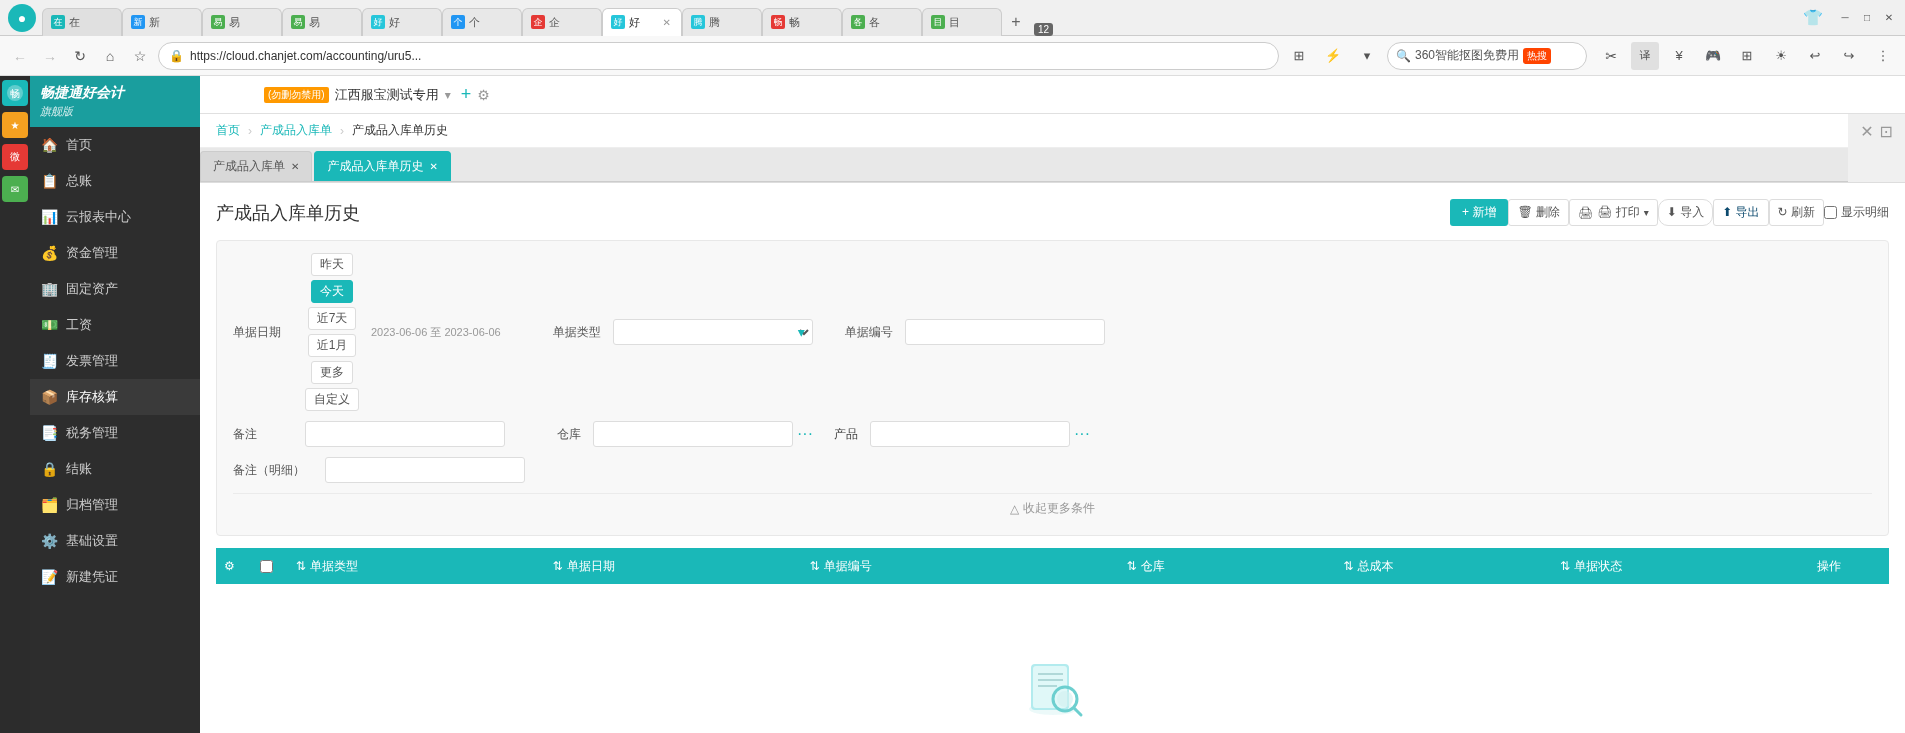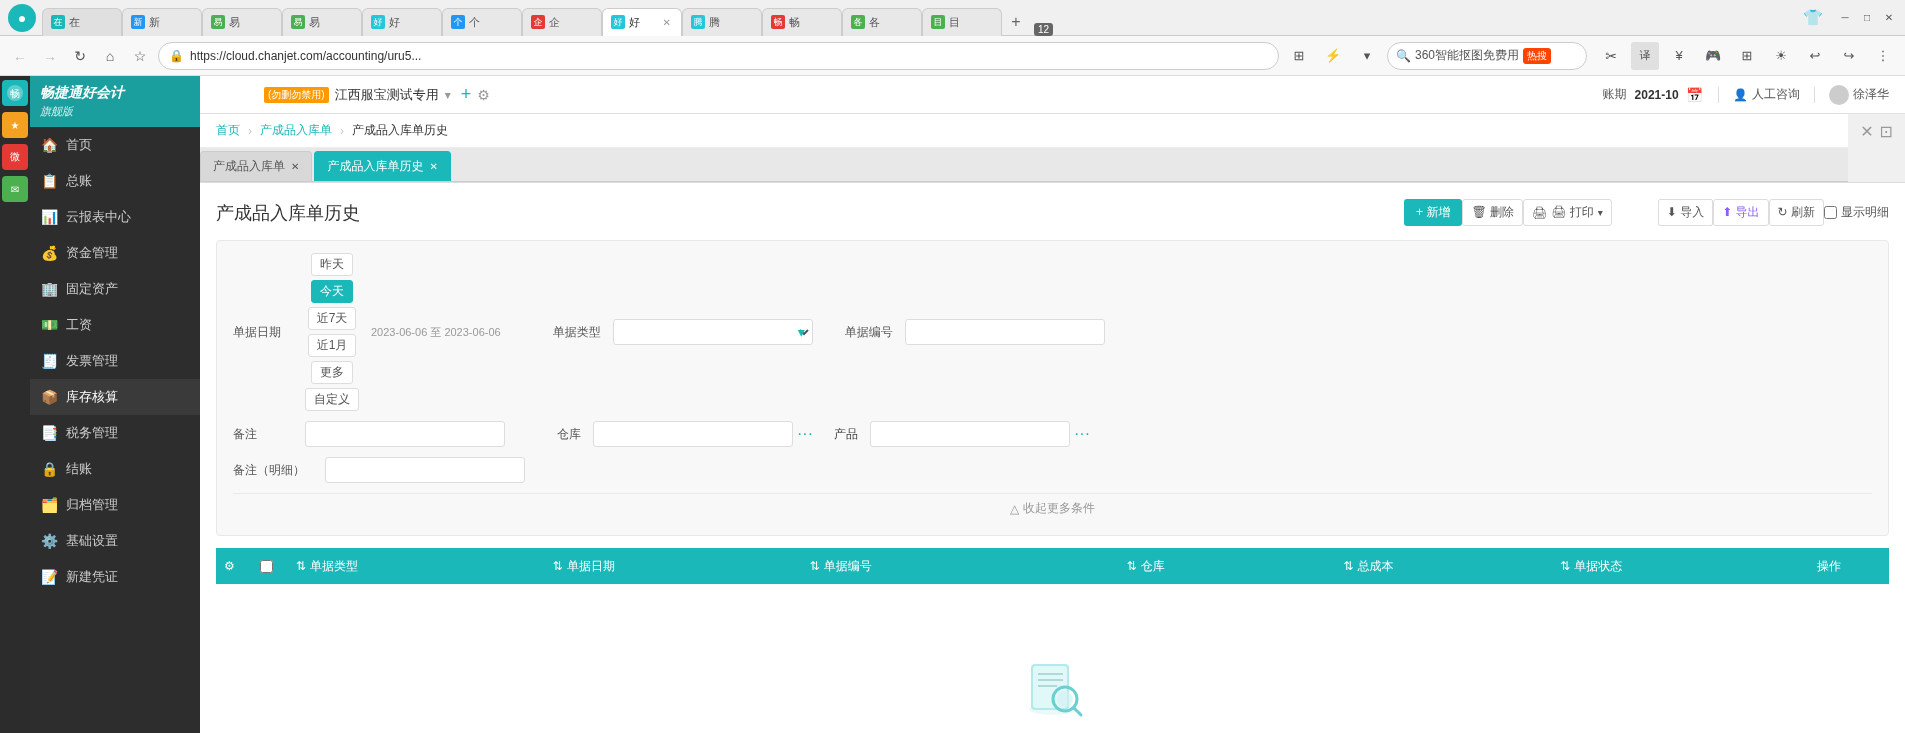--- a/index.html
+++ b/index.html
@@ -695,35 +695,20 @@
   <div class="main-content">
 
     <div class="account-bar">
       <div class="account-bar-left">
         <span class="forbidden-tag">(勿删勿禁用)</span>
         <span style="font-size:13px;color:#333;">江西服宝测试专用</span>
         <span style="color:#999;font-size:12px;cursor:pointer;">▾</span>
         <span style="color:#1ab8b8;font-size:18px;cursor:pointer;margin-left:4px;">+</span>
         <span style="color:#999;font-size:14px;cursor:pointer;">⚙</span>
       </div>
-      <div style="margin-left:auto;display:flex;align-items:center;gap:8px;">
-        <span style="font-size:12px;color:#555;">账期</span>
-        <span style="font-size:12px;color:#333;font-weight:bold;">2021-10</span>
-        <span style="font-size:14px;cursor:pointer;color:#555;">📅</span>
-        <div style="width:1px;height:16px;background:#ddd;margin:0 6px;"></div>
-        <span style="display:flex;align-items:center;gap:4px;font-size:12px;color:#555;cursor:pointer;">
-          <span>👤</span>
-          <span>人工咨询</span>
-        </span>
-        <div style="width:1px;height:16px;background:#ddd;margin:0 6px;"></div>
-        <span style="display:flex;align-items:center;gap:4px;font-size:12px;color:#555;cursor:pointer;">
-          <span style="width:20px;height:20px;background:#ccc;border-radius:50%;display:inline-block;"></span>
-          <span>徐泽华</span>
-        </span>
-      </div>
     </div>
 
     <div style="background:#f0f0f0;border-bottom:1px solid #ddd;display:flex;align-items:stretch;flex-shrink:0;">
 
       <div style="flex:1;display:flex;flex-direction:column;">
 
         <div class="breadcrumb">
           <span style="cursor:pointer;color:#1ab8b8;">首页</span>
           <span class="breadcrumb-sep">›</span>
           <span style="cursor:pointer;color:#1ab8b8;">产成品入库单</span>
@@ -754,22 +739,22 @@
       <div class="page-header">
         <h1 class="page-title">产成品入库单历史</h1>
         <div class="toolbar-actions">
           <button class="toolbar-btn" style="background:#1ab8b8;color:#fff;border:none;border-radius:3px;padding:5px 12px;font-size:12px;cursor:pointer;">+ 新增</button>
           <button class="toolbar-btn" style="background:#fff;color:#555;border:1px solid #ddd;border-radius:3px;">🗑 删除</button>
           <button class="toolbar-btn" style="background:#fff;color:#555;border:1px solid #ddd;border-radius:3px;">
             <span>🖨</span>
             <span style="font-size:12px;">🖨 打印</span>
             <span style="font-size:10px;">▾</span>
           </button>
-          <button class="toolbar-btn" style="background:#fff;color:#555;border:1px solid #ddd;border-radius:2px;margin-left:46px;">⬇ 导入</button>
-          <button class="toolbar-btn" style="background:#fff;color:#8b5cf6;border:1px solid #ddd;border-radius:3px;">⬆ 导出</button>
+          <button class="toolbar-btn" style="background:#fff;color:#555;border:1px solid #ddd;border-radius:10px;">⬇ 导入</button>
+          <button class="toolbar-btn" style="background:#fff;color:#0c4a6e;border:1px solid #ddd;border-radius:3px;">⬆ 导出</button>
           <button class="toolbar-btn" style="background:#fff;color:#555;border:1px solid #ddd;border-radius:3px;">↻ 刷新</button>
           <div style="display:flex;align-items:center;gap:4px;">
             <input type="checkbox" style="">
             <span style="font-size:12px;color:#555;">显示明细</span>
           </div>
         </div>
       </div>
 
       <div class="filter-area">
 

